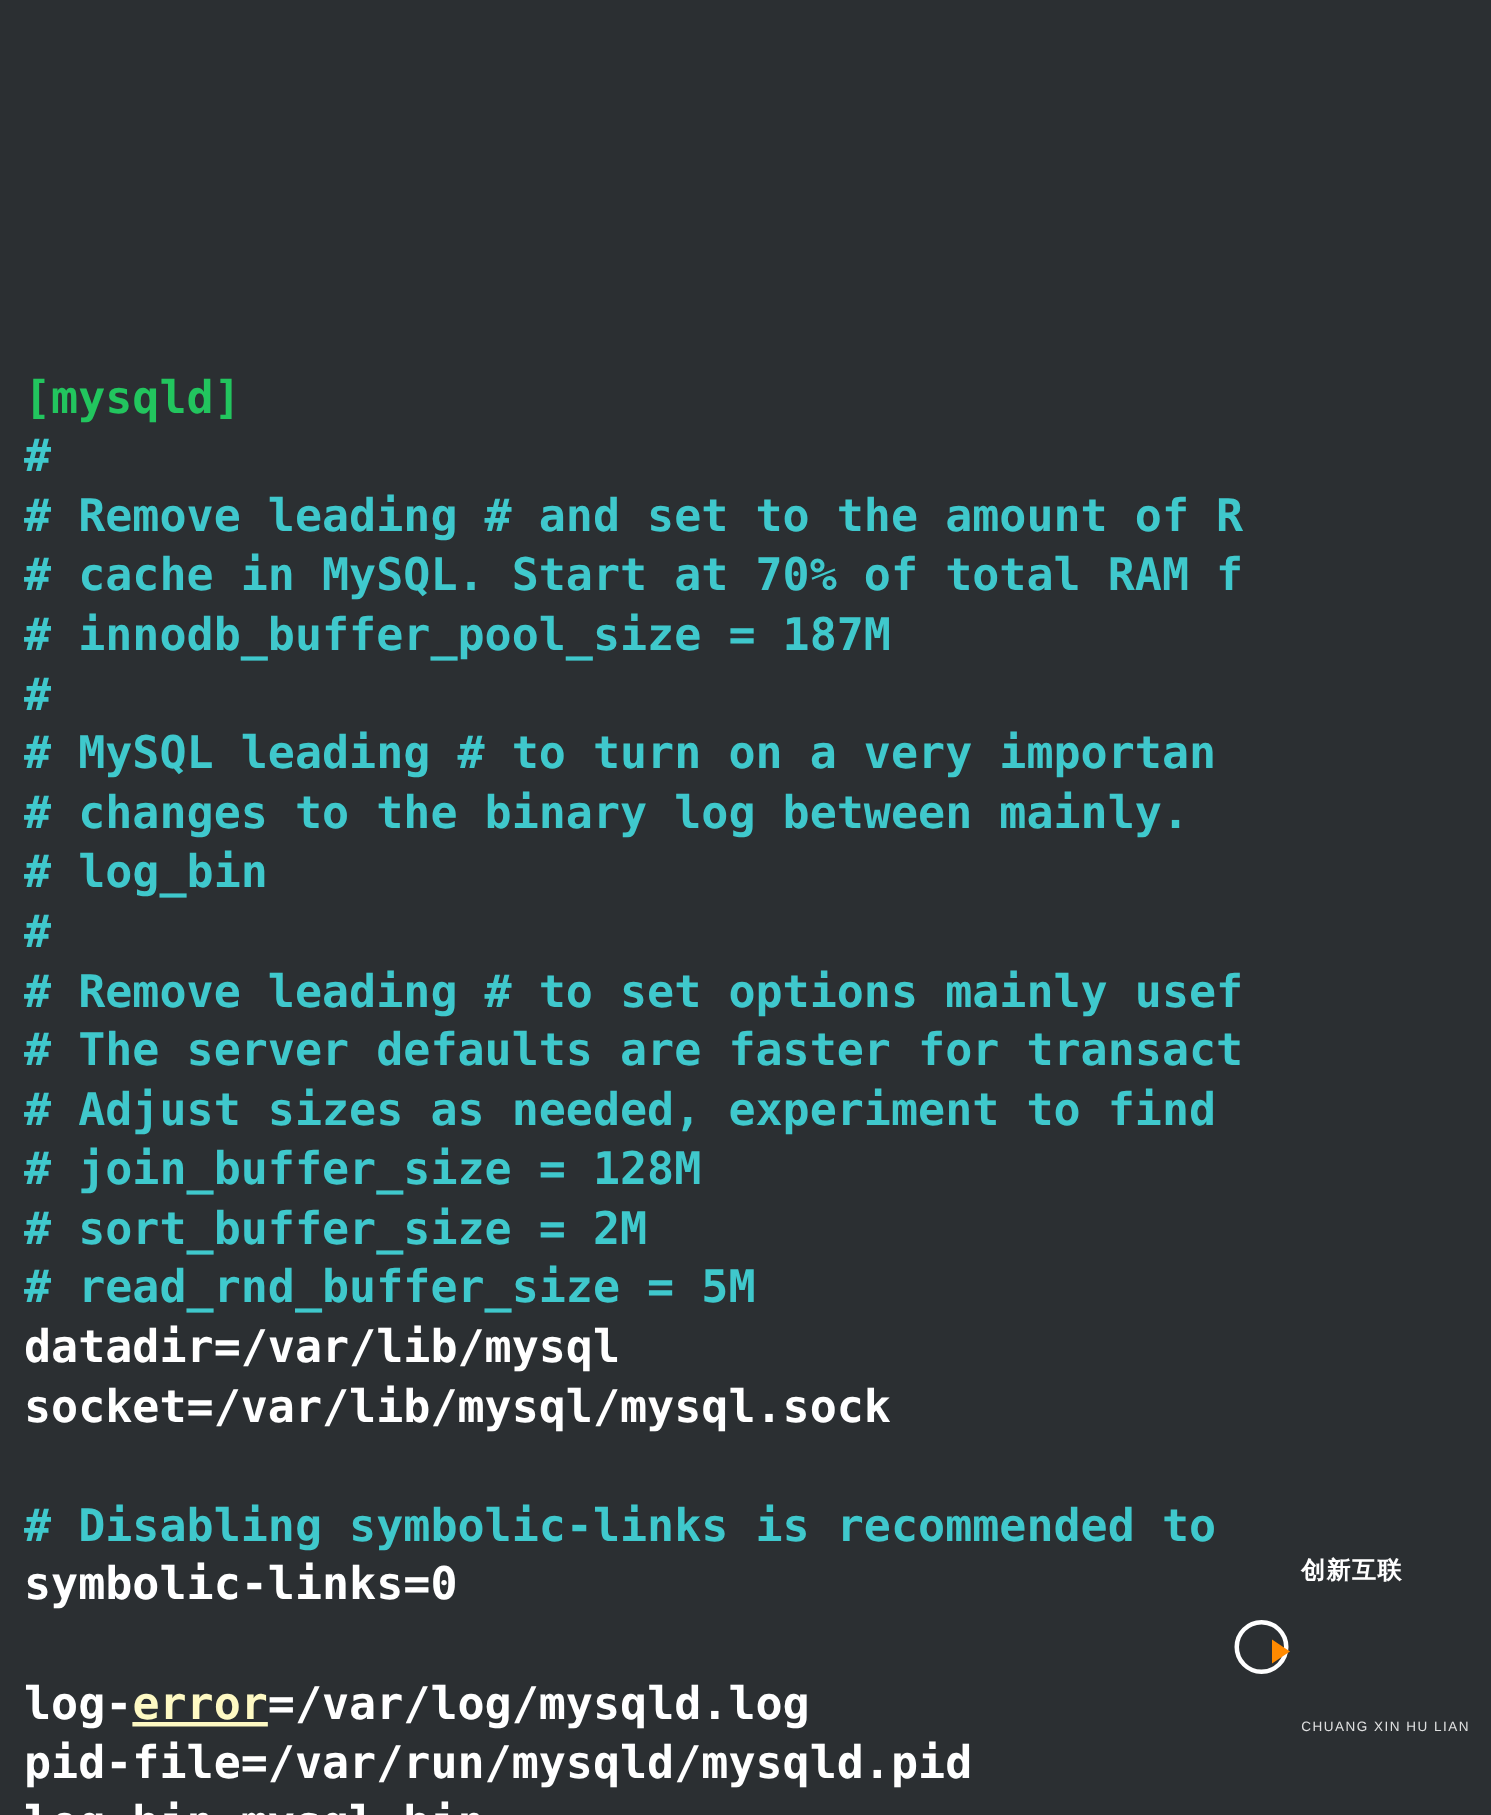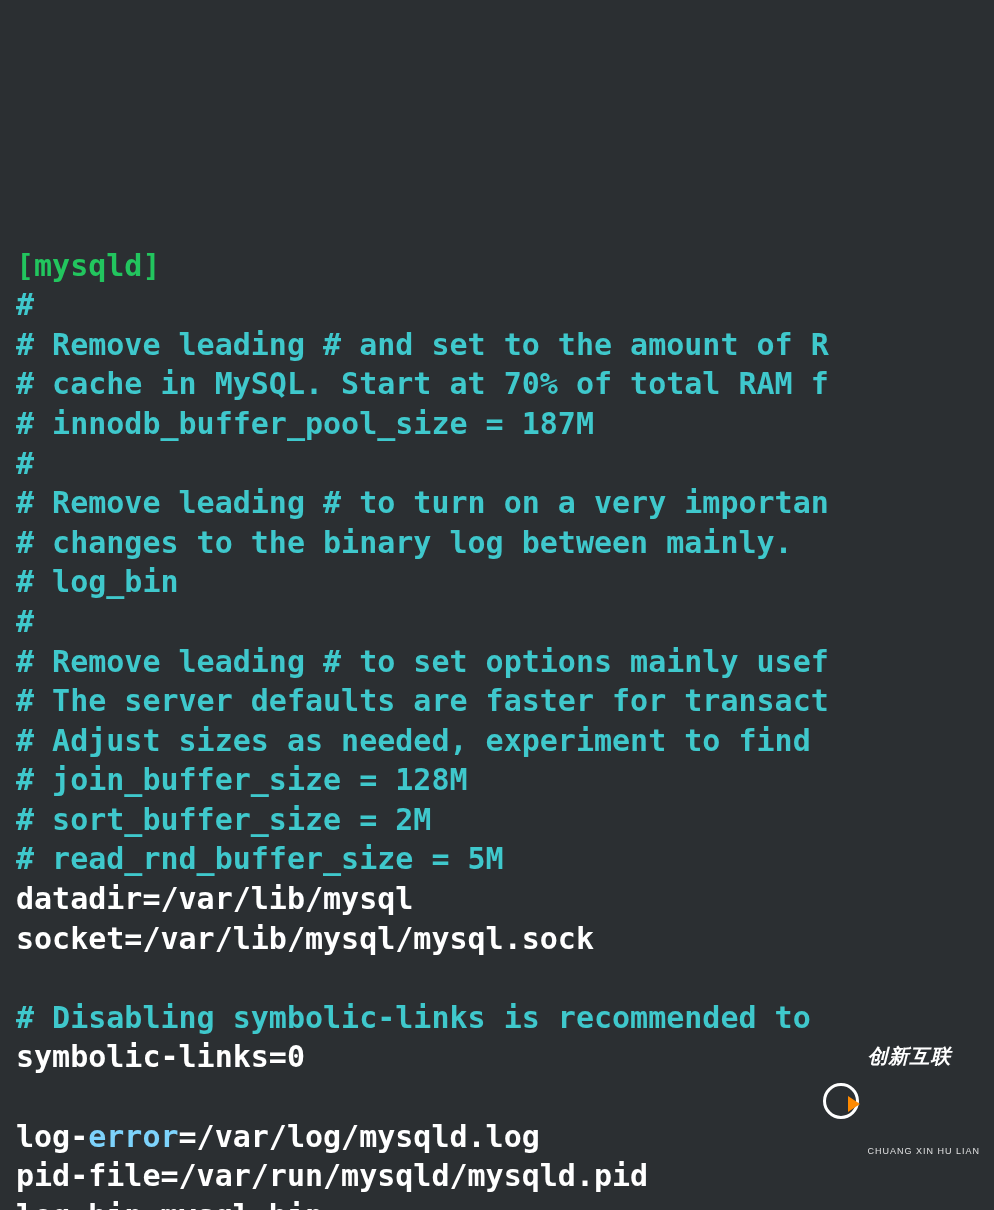--- a/index.html
+++ b/index.html
@@ -15,21 +15,21 @@
     color: #e8e8e8;
     overflow: hidden;
     position: relative;
   }
   .code {
     padding: 8px 16px 0 16px;
   }
   .kw   { color: #22c55e; font-weight: 600; }   
   .cmt  { color: #3fc8cc; font-weight: 600; }   
   .txt  { color: #ffffff; font-weight: 600; }   
-  .err  { color: #7dd3fc; font-weight: 600; }
+  .err  { color: #fef9c3; font-weight: 600; text-decoration: underline; }
   .watermark {
     position: absolute;
     right: 14px;
     bottom: 14px;
     display: flex;
     align-items: center;
     gap: 8px;
     color: #fff;
     font-family: "PingFang SC","Microsoft YaHei",sans-serif;
   }
@@ -42,36 +42,36 @@
   }
   .watermark .logo::after{
     content:"";
     position:absolute;
     right:-4px; top:10px;
     width:0;height:0;
     border-left:12px solid #ff8a00;
     border-top:8px solid transparent;
     border-bottom:8px solid transparent;
   }
-  .watermark .big { font-size: 20px; font-weight: 700; line-height: 1; letter-spacing: 1px; font-style: italic;}
-  .watermark .small { font-size: 9px; letter-spacing: 1px; opacity: .85; line-height: 1; margin-top:2px;}
+  .watermark .big { font-size: 16px; font-weight: 700; line-height: 1; letter-spacing: 1px;}
+  .watermark .small { font-size: 9px; letter-spacing: 1px; opacity: .85; line-height: 1; margin-top:12px;}
 </style>
 </head>
 <body>
 
 
 
 <div class="code">
 <span class="kw">[mysqld]</span>
 <span class="cmt">#</span>
 <span class="cmt"># Remove leading # and set to the amount of R</span>
 <span class="cmt"># cache in MySQL. Start at 70% of total RAM f</span>
 <span class="cmt"># innodb_buffer_pool_size = 187M</span>
 <span class="cmt">#</span>
-<span class="cmt"># Remove leading # to turn on a very importan</span>
+<span class="cmt"># MySQL leading # to turn on a very importan</span>
 <span class="cmt"># changes to the binary log between mainly.</span>
 <span class="cmt"># log_bin</span>
 <span class="cmt">#</span>
 <span class="cmt"># Remove leading # to set options mainly usef</span>
 <span class="cmt"># The server defaults are faster for transact</span>
 <span class="cmt"># Adjust sizes as needed, experiment to find </span>
 <span class="cmt"># join_buffer_size = 128M</span>
 <span class="cmt"># sort_buffer_size = 2M</span>
 <span class="cmt"># read_rnd_buffer_size = 5M</span>
 <span class="txt">datadir=/var/lib/mysql</span>

